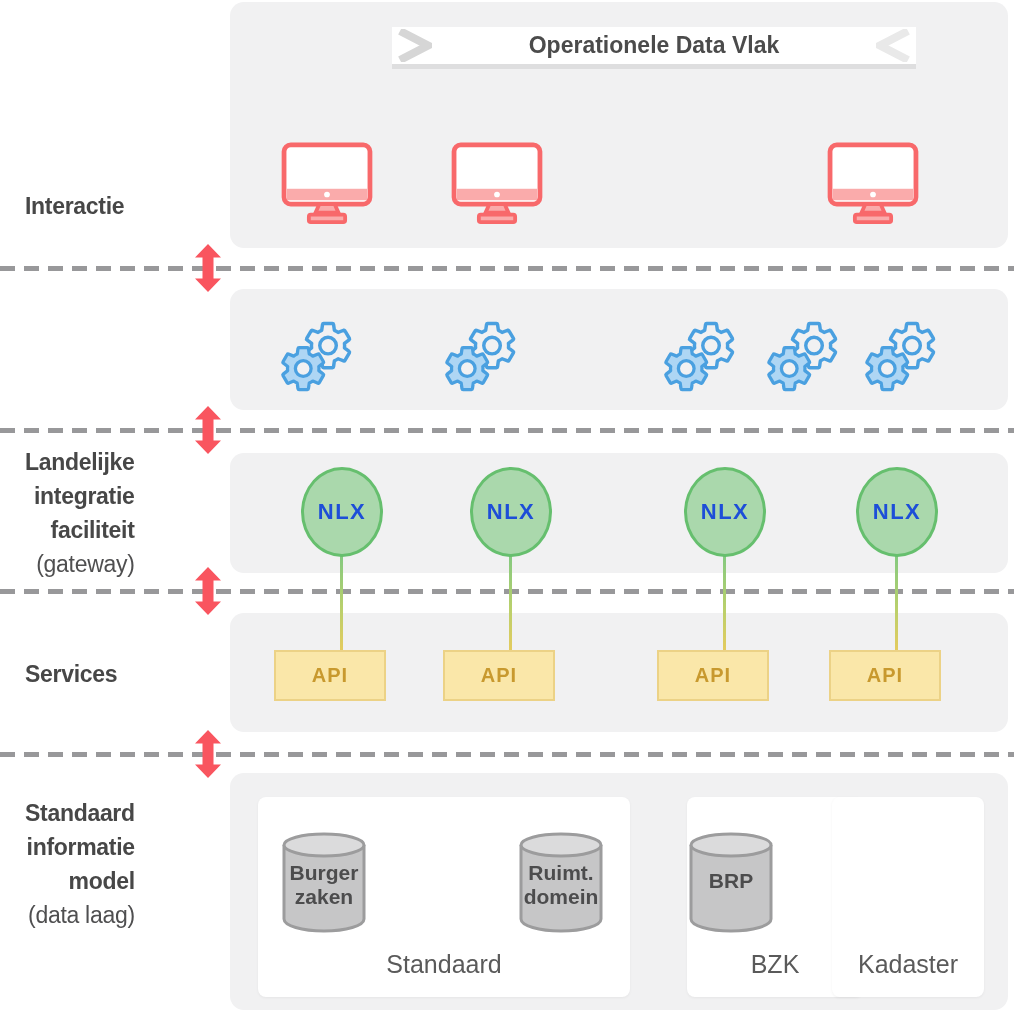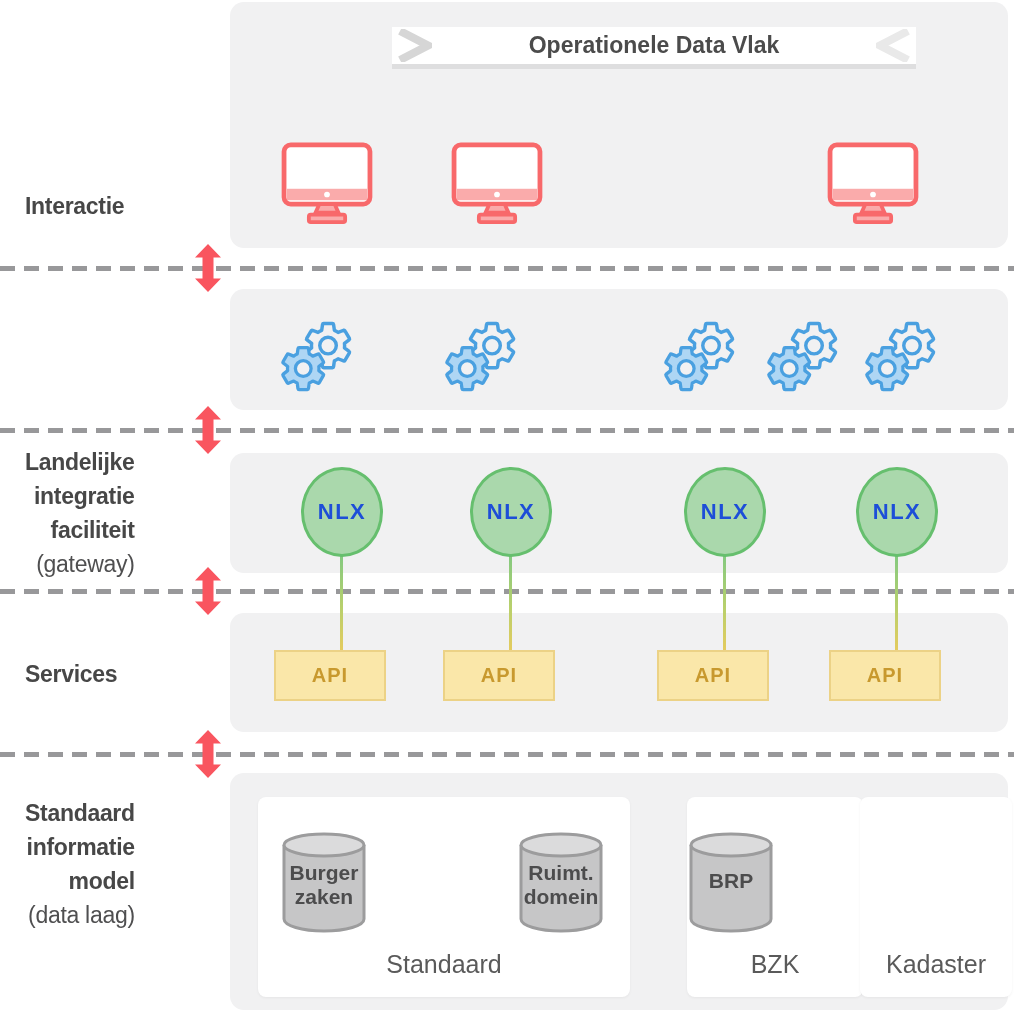--- a/index.html
+++ b/index.html
@@ -52,21 +52,21 @@
   .api{position:absolute;top:650px;width:112px;height:51px;background:#fae7a9;
     border:2px solid #ecd286;border-radius:0;box-sizing:border-box;z-index:3;
     display:flex;align-items:center;justify-content:center;}
   .api span{font-size:20px;font-weight:700;color:#c8992e;letter-spacing:1px;}
   .api-1{left:274px;} .api-2{left:443px;} .api-3{left:657px;} .api-4{left:829px;}
   
   .card{position:absolute;top:797px;height:200px;background:#ffffff;border-radius:8px;
     box-shadow:0 1px 3px rgba(0,0,0,0.05);}
   .card-gemeente{left:258px;width:372px;}
   .card-bzk{left:687px;width:176px;}
-  .card-kadaster{left:832px;width:152px;margin-left:28px;}
+  .card-kadaster{left:832px;width:152px;}
   .card-name{position:absolute;bottom:18px;left:0;width:100%;text-align:center;
     font-size:25px;font-weight:400;color:#5a5a5a;}
   
   .cyl{position:absolute;top:831px;width:92px;height:102px;z-index:2;}
   .cyl svg{position:absolute;left:0;top:0;}
   .cyl .cyl-label{position:absolute;left:0;top:30px;width:100%;text-align:center;
     font-size:21px;font-weight:700;color:#4c4c4d;line-height:1.15;white-space:pre-line;}
   .cyl-1{left:278px;} .cyl-2{left:397px;} .cyl-3{left:515px;} .cyl-4{left:685px;} .cyl-5{left:862px;}
 </style>
 </head>

